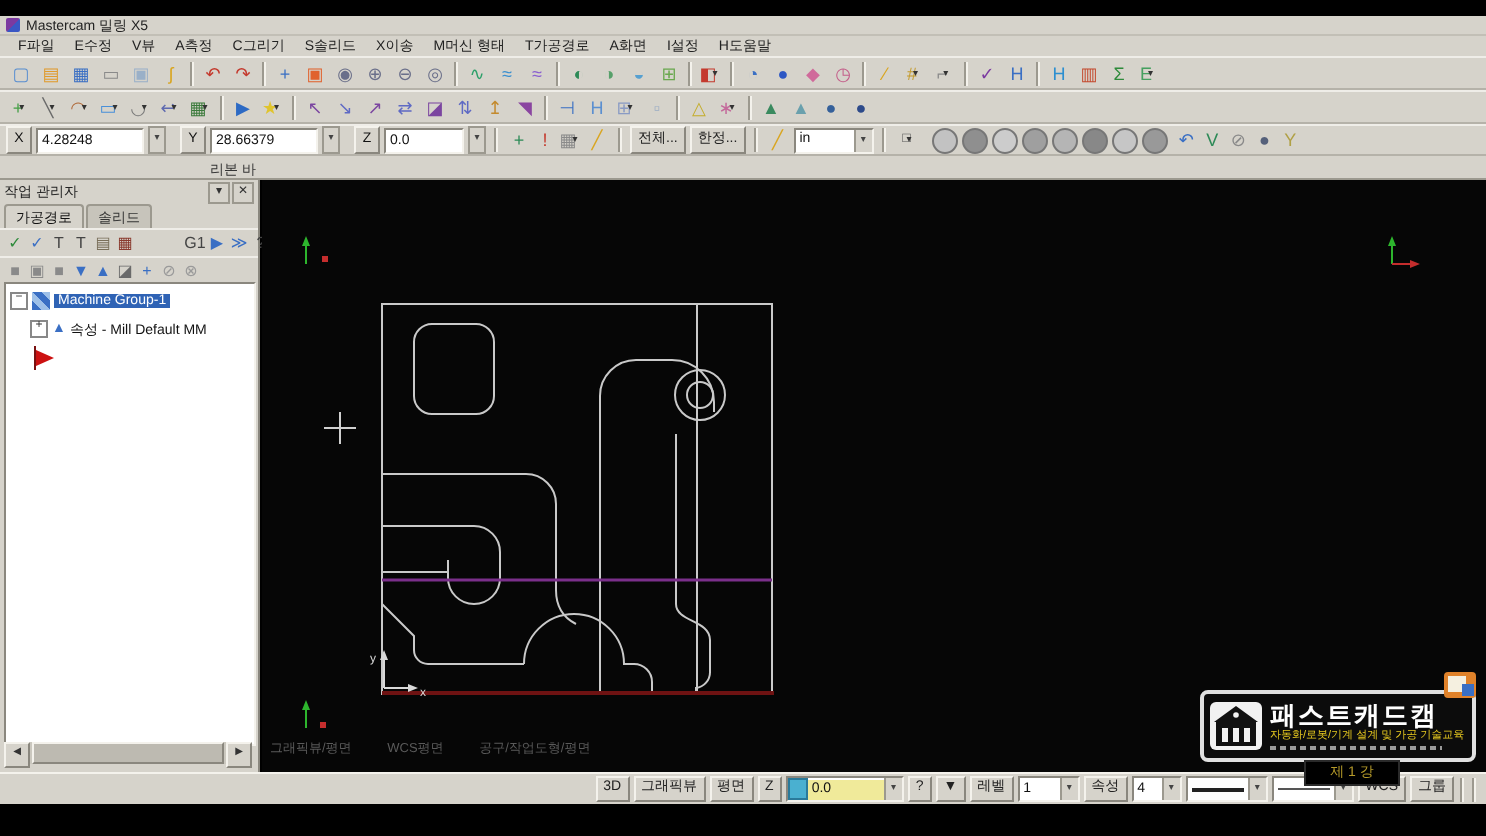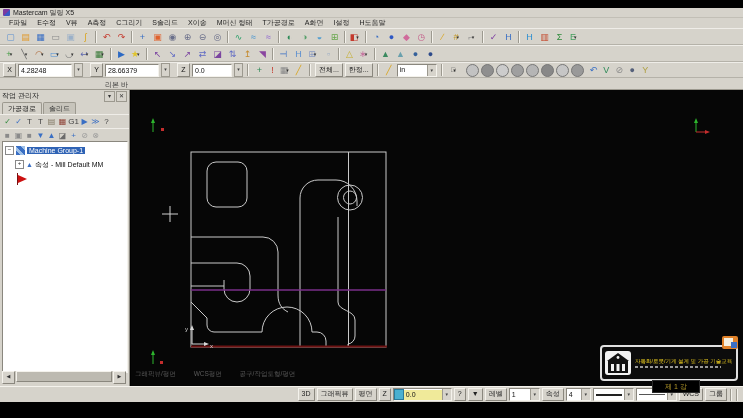--- a/index.html
+++ b/index.html
@@ -557,21 +557,21 @@
     <span class="p-tab">솔리드</span>
   </div>
   <div class="p-tools">
 
   <span class="p-ti" style="color: rgb(45, 138, 58);">✓</span>
       <span class="p-ti" style="color: rgb(58, 111, 196);">✓</span>
       <span class="p-ti" style="color: rgb(68, 68, 68);">T</span>
       <span class="p-ti" style="color: rgb(68, 68, 68);">T</span>
       <span class="p-ti" style="color: rgb(122, 111, 90);">▤</span>
       <span class="p-ti" style="color: rgb(138, 58, 46);">▦</span>
-      <span class="p-ti" style="color: rgb(68, 68, 68);">G1</span>
+      <span class="p-ti" style="color: rgb(68, 68, 68); margin-left: 24px;">G1</span>
       <span class="p-ti" style="color: rgb(58, 111, 196);">▶</span>
       <span class="p-ti" style="color: rgb(58, 111, 196);">≫</span>
       <span class="p-ti" style="color: rgb(68, 68, 68);">?</span>
     </div>
   <div class="p-tools">
 
   <span class="p-ti" style="color: rgb(138, 138, 138);">■</span>
       <span class="p-ti" style="color: rgb(138, 138, 138);">▣</span>
       <span class="p-ti" style="color: rgb(138, 138, 138);">■</span>
       <span class="p-ti" style="color: rgb(58, 111, 196);">▼</span>
@@ -669,20 +669,21 @@
     <svg width="26" height="24" viewBox="0 0 26 24">
       <rect x="0" y="0" width="26" height="24" rx="3" fill="#f2f2f2"></rect>
       <polygon points="13,2 2,10 24,10" fill="#111"></polygon>
       <rect x="3" y="10" width="20" height="12" fill="#111"></rect>
       <rect x="6" y="13" width="3" height="7" fill="#f2f2f2"></rect>
       <rect x="11.5" y="13" width="3" height="7" fill="#f2f2f2"></rect>
       <rect x="17" y="13" width="3" height="7" fill="#f2f2f2"></rect>
       <circle cx="13" cy="6.5" r="1.4" fill="#f2f2f2"></circle>
     </svg>
     <div class="wm-text">
+      <div class="wm-title">패스트캐드캠</div>
       <div class="wm-sub">자동화/로봇/기계 설계 및 가공 기술교육</div>
       <div class="wm-url"></div>
     </div>
   </div>
 </div>
 
 <div id="wm-chip">제 1 강</div>
 <div id="overlay-ico">
     <i></i>
     <u></u>

